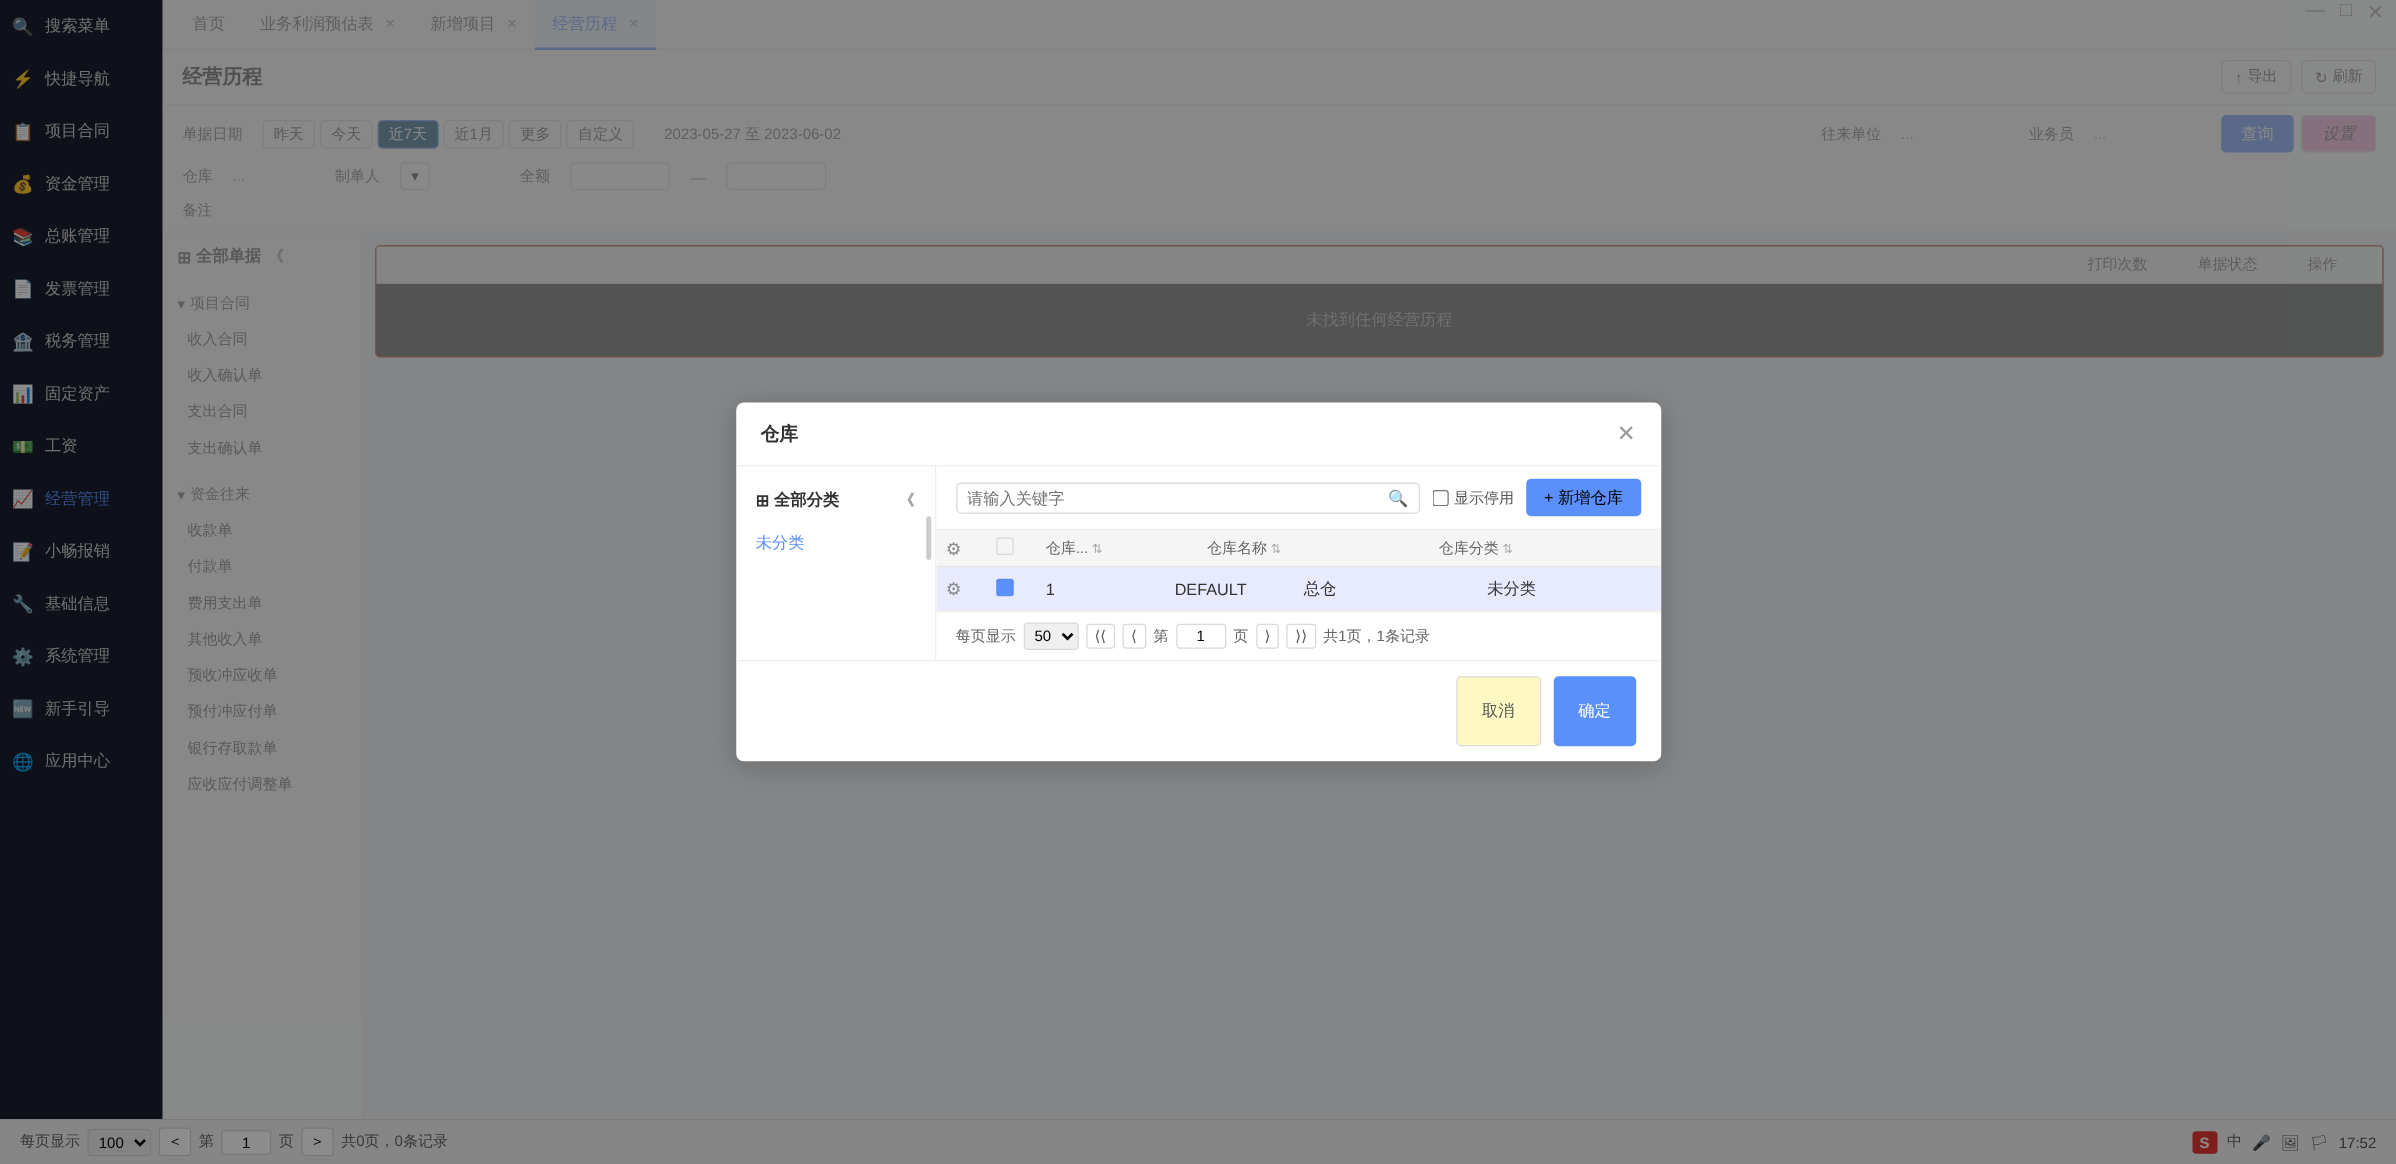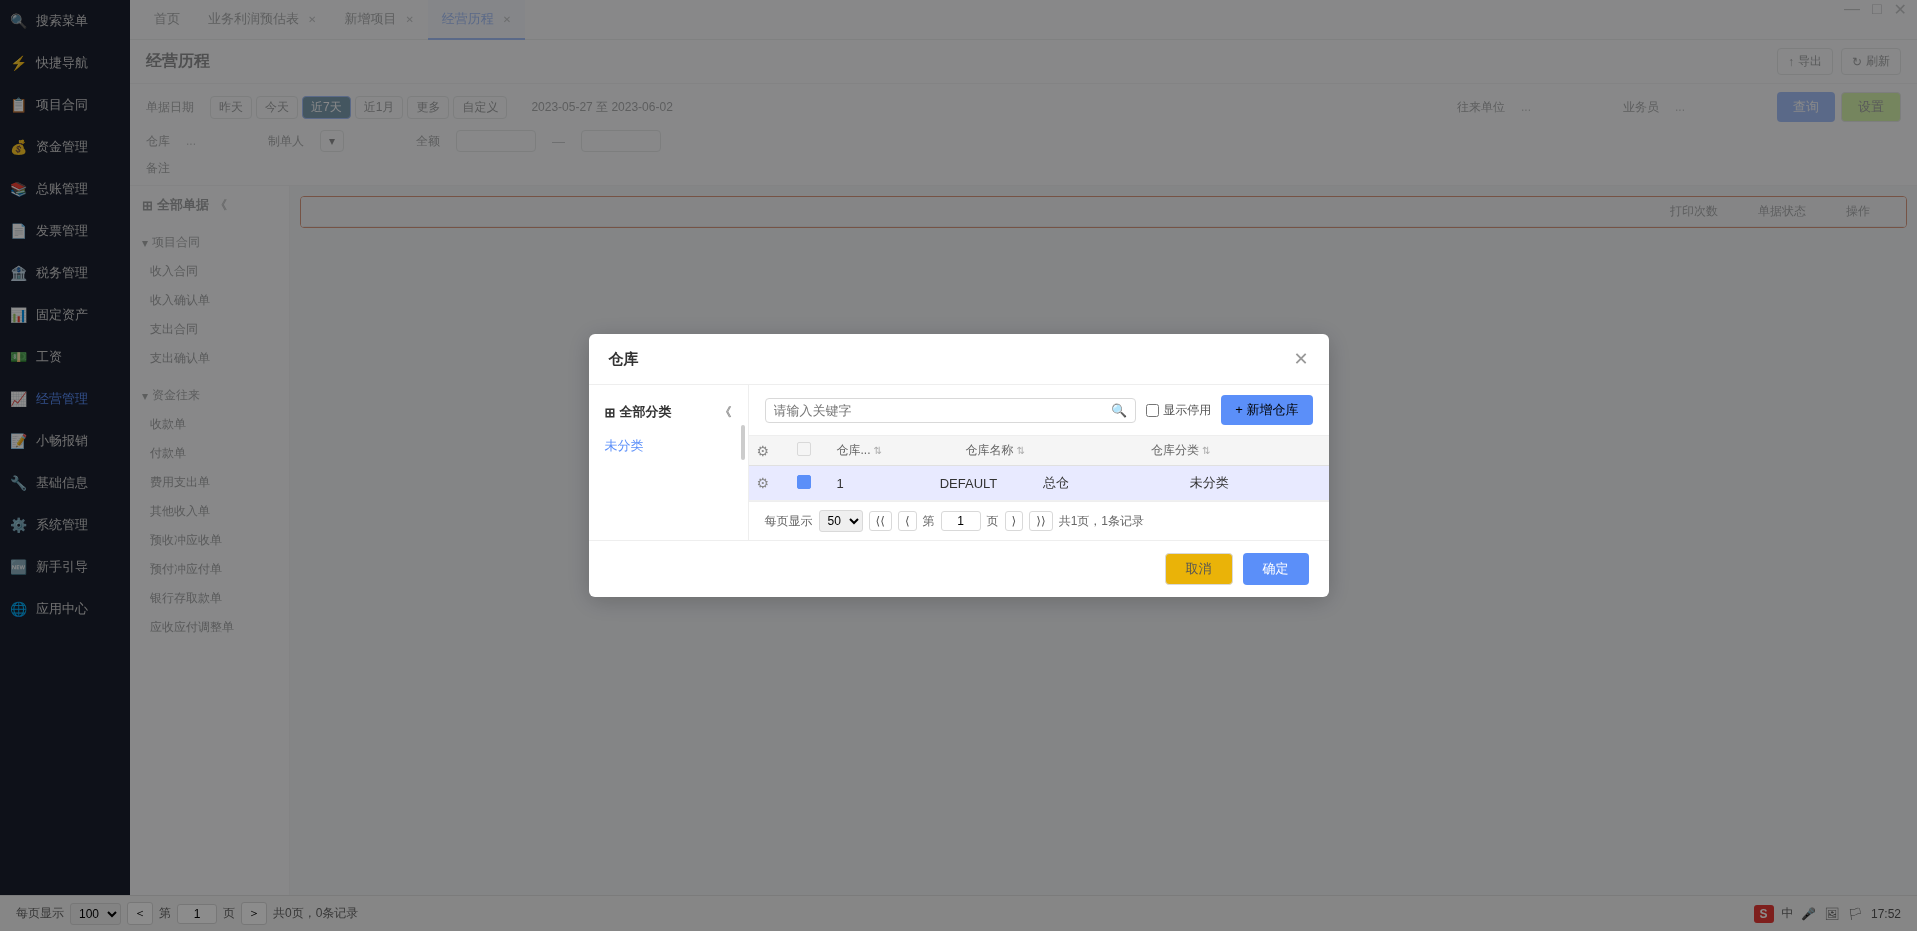--- a/index.html
+++ b/index.html
@@ -34,21 +34,21 @@
     .filter-label { color: #666; font-size: 12px; white-space: nowrap; }
     .date-btn-group { display: flex; align-items: center; gap: 4px; }
     .date-btn { padding: 2px 8px; border: 1px solid #d9d9d9; border-radius: 4px; font-size: 12px; cursor: pointer; color: #555; background: #fff; }
     .date-btn.active { background: #0c4a6e; color: #fff; border-color: #5b8ff9; }
     .date-range { color: #666; font-size: 12px; margin-left: 8px; }
     .filter-input { border: 1px solid #d9d9d9; border-radius: 4px; padding: 3px 8px; font-size: 12px; color: #333; width: 120px; }
     .filter-dots { color: #999; font-size: 12px; cursor: pointer; }
     .filter-select { border: 1px solid #d9d9d9; border-radius: 4px; padding: 3px 8px; font-size: 12px; color: #333; }
     .filter-dash { color: #999; }
     .btn-query { background: #5b8ff9; color: #fff; border: none; border-radius: 4px; padding: 5px 16px; cursor: pointer; font-size: 13px; }
-    .btn-settings { background: #bef264; color: #555; border: 1px solid #d9d9d9; border-radius: 4px; padding: 5px 16px; cursor: pointer; font-size: 13px; }
+    .btn-settings { background: #f9a8d4; color: #555; border: 1px solid #d9d9d9; border-radius: 4px; padding: 5px 16px; cursor: pointer; font-size: 13px; font-style: italic; }
     .filter-right { margin-left: auto; display: flex; gap: 6px; }
 
     
     .filter-row2 { display: flex; align-items: center; gap: 16px; }
     .sub-nav-header { display: flex; align-items: center; gap: 6px; padding: 10px 12px; color: #555; font-size: 13px; font-weight: bold; }
     .sub-nav-group { padding: 4px 0; }
     .sub-nav-group-title { padding: 6px 12px; color: #666; font-size: 12px; display: flex; align-items: center; gap: 4px; cursor: pointer; }
     .sub-nav-item { padding: 6px 20px; color: #555; font-size: 12px; cursor: pointer; }
 
     
@@ -78,21 +78,21 @@
     .dialog-tr { display: flex; align-items: center; padding: 8px 0; border-bottom: 1px solid #f0f0f0; font-size: 13px; }
     .dialog-tr.selected { background: #e8eaff; }
     .dialog-td { padding: 0 8px; }
     .sort-icon { font-size: 10px; color: #aaa; }
     .dialog-footer-bar { border-top: 1px solid #eee; padding: 8px 16px; display: flex; align-items: center; justify-content: space-between; font-size: 12px; color: #666; }
     .pagination { display: flex; align-items: center; gap: 6px; }
     .page-btn { border: 1px solid #d9d9d9; background: #fff; border-radius: 3px; padding: 2px 6px; cursor: pointer; color: #555; font-size: 12px; }
     .page-input { width: 40px; border: 1px solid #d9d9d9; border-radius: 3px; text-align: center; padding: 2px 4px; font-size: 12px; }
     .page-size-select { border: 1px solid #d9d9d9; border-radius: 3px; padding: 2px 4px; font-size: 12px; }
     .dialog-actions { padding: 12px 20px; border-top: 1px solid #eee; display: flex; justify-content: flex-end; gap: 10px; }
-    .btn-cancel { padding: 6px 20px; border: 1px solid #d9d9d9; background: #eab308; border-radius: 4px; cursor: pointer; font-size: 13px; color: #555; }
+    .btn-cancel { padding: 18px 20px; border: 1px solid #d9d9d9; background: #fef9c3; border-radius: 4px; cursor: pointer; font-size: 13px; color: #555; }
     .btn-confirm { padding: 6px 20px; background: #5b8ff9; color: #fff; border: none; border-radius: 4px; cursor: pointer; font-size: 13px; }
 
     
     .bottom-bar { height: 36px; background: #f5f5f5; border-top: 1px solid #e0e0e0; display: flex; align-items: center; justify-content: space-between; padding: 0 16px; position: fixed; bottom: 0; left: 0; right: 0; z-index: 50; }
     .bottom-pagination { display: flex; align-items: center; gap: 6px; font-size: 12px; color: #666; }
     .bottom-page-btn { border: 1px solid #d9d9d9; background: #fff; border-radius: 3px; padding: 2px 6px; cursor: pointer; font-size: 12px; }
     .bottom-page-input { width: 40px; border: 1px solid #d9d9d9; border-radius: 3px; text-align: center; padding: 2px 4px; font-size: 12px; }
     .bottom-page-size { border: 1px solid #d9d9d9; border-radius: 3px; padding: 2px 4px; font-size: 12px; }
     .system-tray { display: flex; align-items: center; gap: 8px; font-size: 12px; color: #666; }
     .time-display { font-size: 12px; color: #555; }
@@ -292,20 +292,23 @@
           <div class="sub-nav-item">应收应付调整单</div>
         </div>
       </div>
 
       <div style="flex:1; padding:10px; overflow:auto;">
         <div style="background:#404040; border:1px solid #c2410c; border-radius:4px; overflow:hidden;">
           <div class="dialog-th-row" style="justify-content:flex-end; padding:6px 16px;">
             <span style="padding:0 20px;">打印次数</span>
             <span style="padding:0 20px;">单据状态</span>
             <span style="padding:0 20px;">操作</span>
+          </div>
+          <div style="padding:20px; color:#aaa; text-align:center; font-size:13px;">
+            未找到任何经营历程
           </div>
         </div>
       </div>
     </div>
   </div>
 </div>
 
 <div class="overlay">
   <div class="dialog">
 

